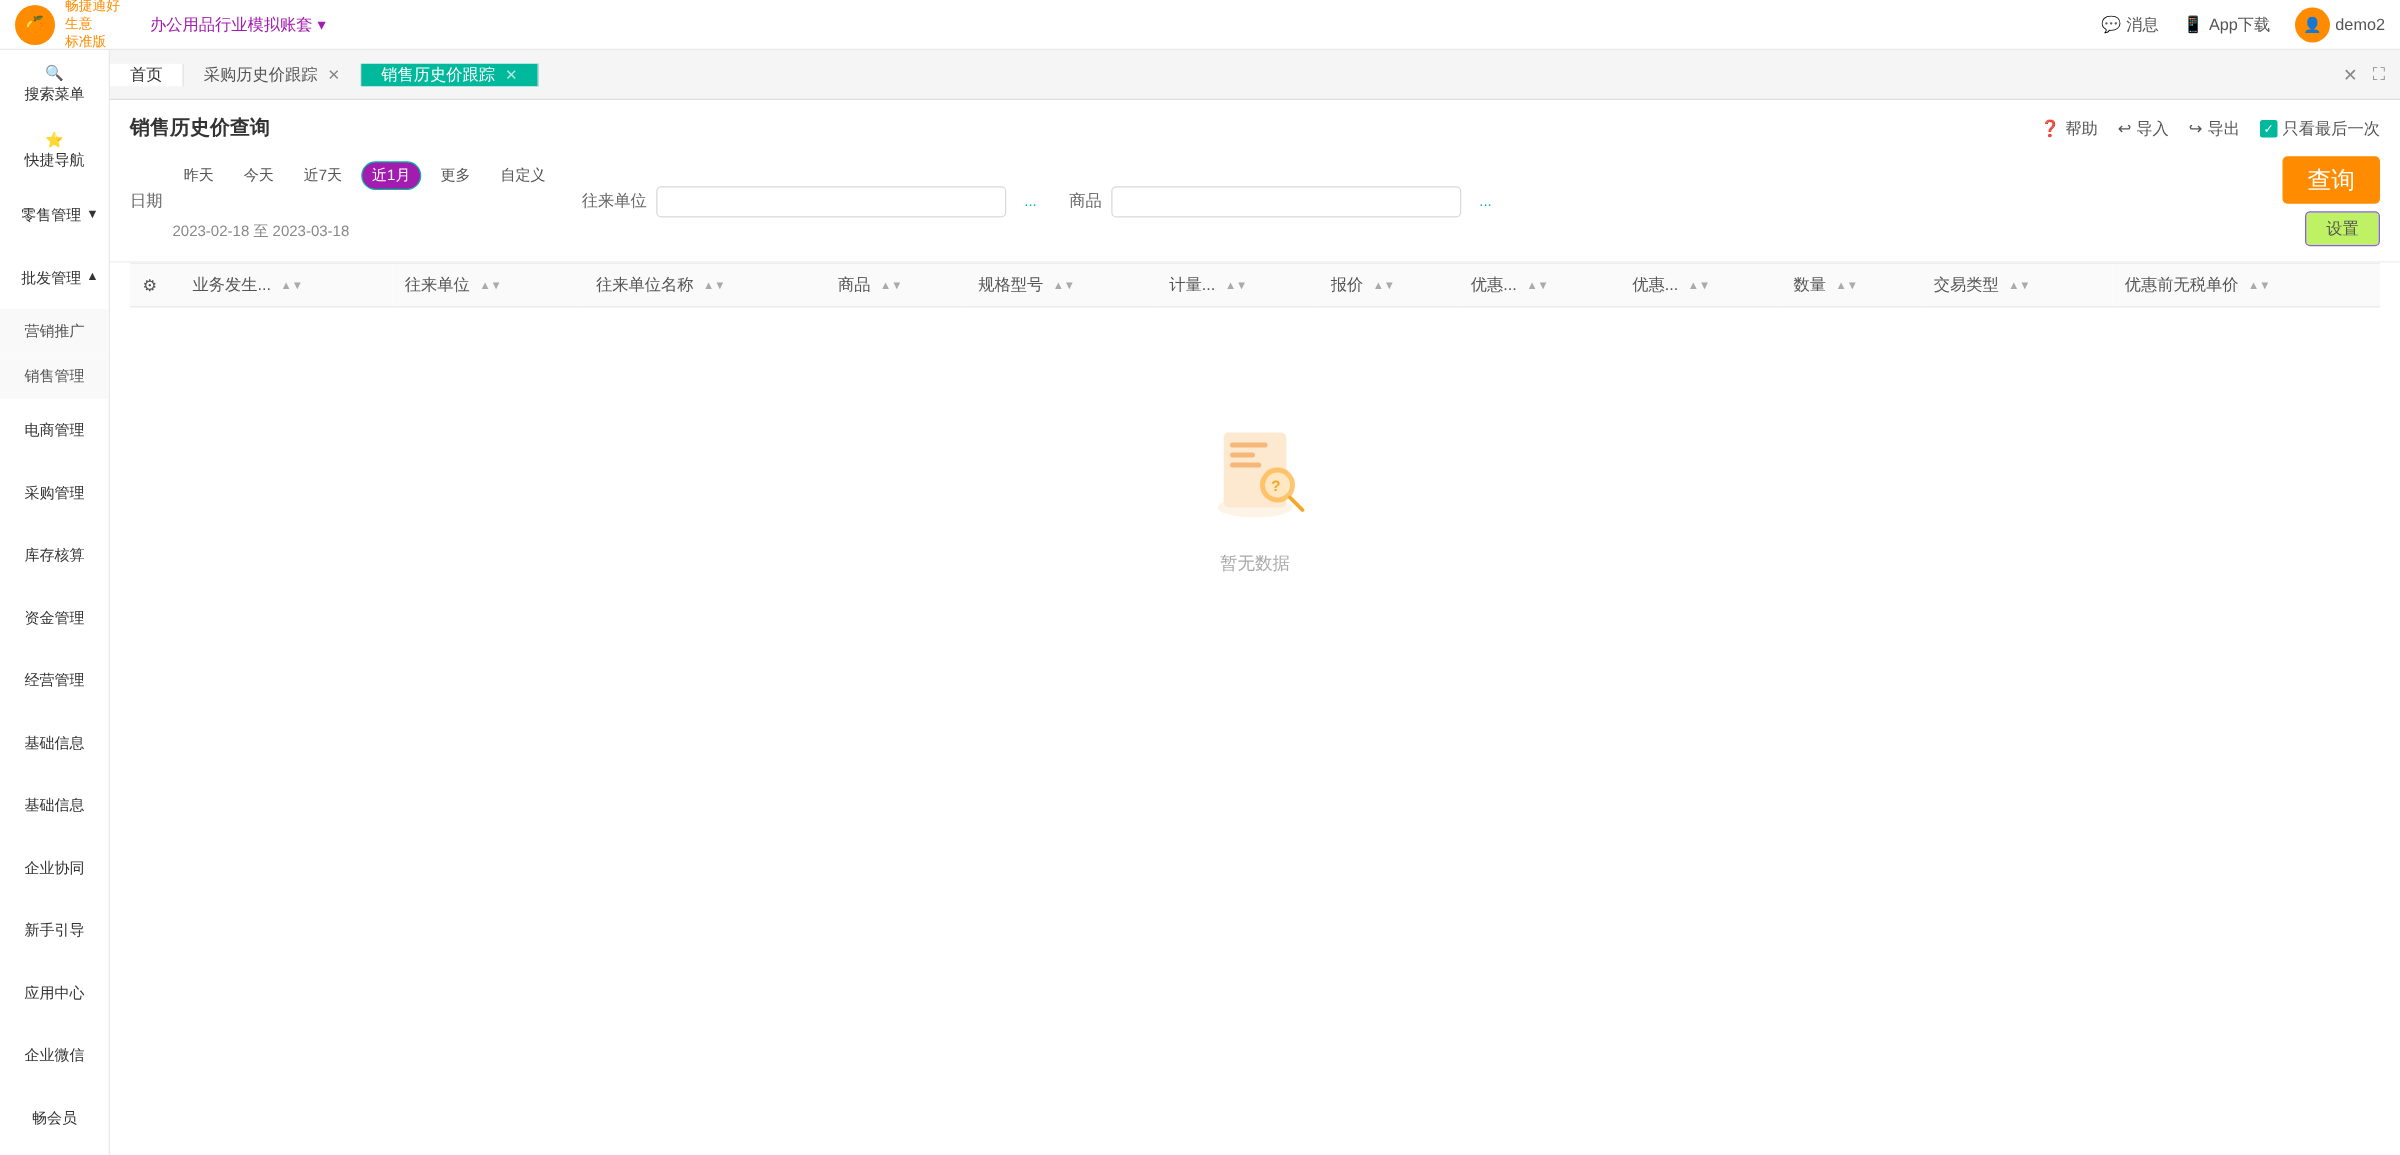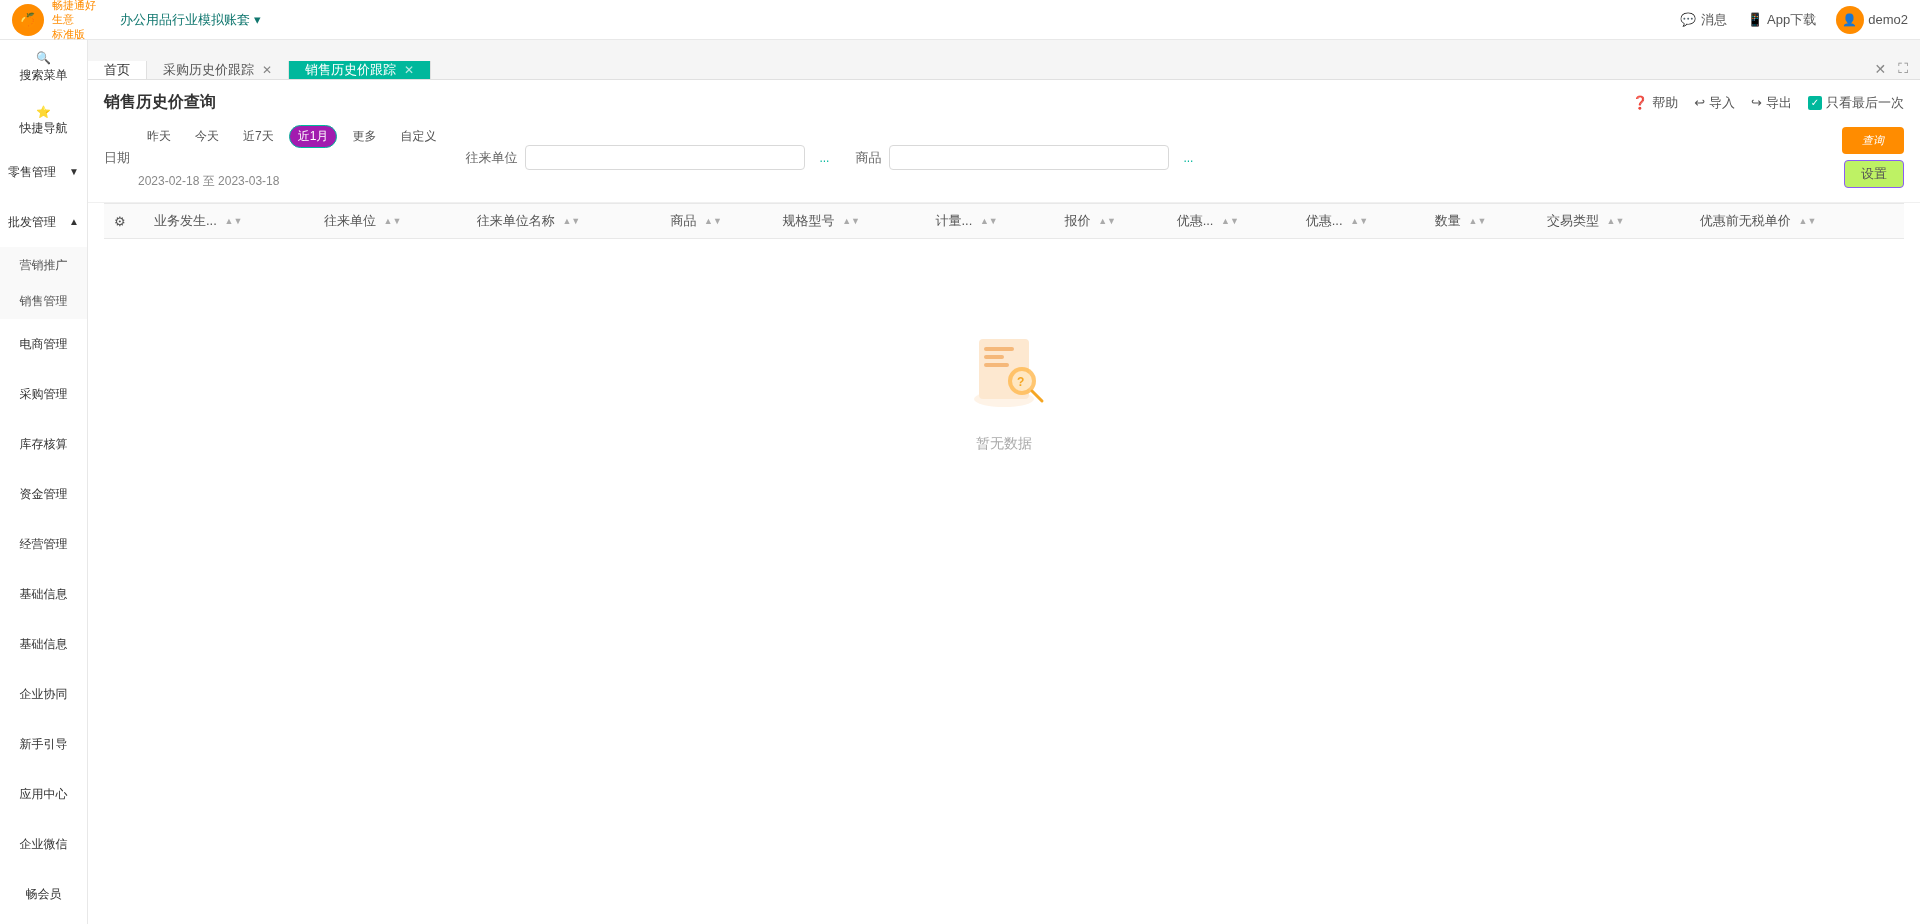--- a/index.html
+++ b/index.html
@@ -44,21 +44,21 @@
       display: flex;
       align-items: center;
       gap: 8px;
       flex: 1;
       padding: 0 20px;
     }
     .breadcrumb-select {
       display: flex;
       align-items: center;
       gap: 4px;
-      color: #0f766e;
+      color: #a21caf;
       font-size: 13px;
       cursor: pointer;
     }
     .header-right {
       display: flex;
       align-items: center;
       gap: 20px;
       color: #555;
       font-size: 13px;
     }
@@ -105,21 +105,21 @@
       padding: 10px 4px;
       cursor: pointer;
       font-size: 12px;
       color: #333;
       text-align: center;
       line-height: 1.4;
       min-height: 50px;
     }
     .sidebar-item.has-arrow {
       flex-direction: row;
-      justify-content: space-between;
+      justify-content: flex-end;
       gap: 4px;
       padding: 10px 8px;
     }
     .sidebar-sub-item {
       display: flex;
       align-items: center;
       justify-content: center;
       padding: 8px 4px;
       cursor: pointer;
       font-size: 12px;
@@ -127,21 +127,21 @@
       background: #f9f9f9;
       text-align: right;
       min-height: 36px;
     }
 
     
     .tab-bar {
       height: 40px;
       background: #f5f5f5;
       display: flex;
-      align-items: flex-end;
+      align-items: center;
       border-bottom: 1px solid #e0e0e0;
       flex-shrink: 0;
     }
     .tab-item {
       display: flex;
       align-items: center;
       padding: 0 16px;
       cursor: pointer;
       font-size: 13px;
       color: #555;
@@ -296,23 +296,22 @@
       color: #00b89c;
       cursor: pointer;
       font-size: 12px;
     }
     .query-btn {
       background: #ff8c00;
       color: #fff;
       border: none;
       border-radius: 4px;
       padding: 6px 20px;
-      font-size: 11px;
-      cursor: pointer;
-      font-style: italic;
+      font-size: 19px;
+      cursor: pointer;
     }
     .settings-btn {
       background: #bef264;
       color: #555;
       border: 1px solid #8b5cf6;
       border-radius: 4px;
       padding: 4px 16px;
       font-size: 13px;
       cursor: pointer;
     }

